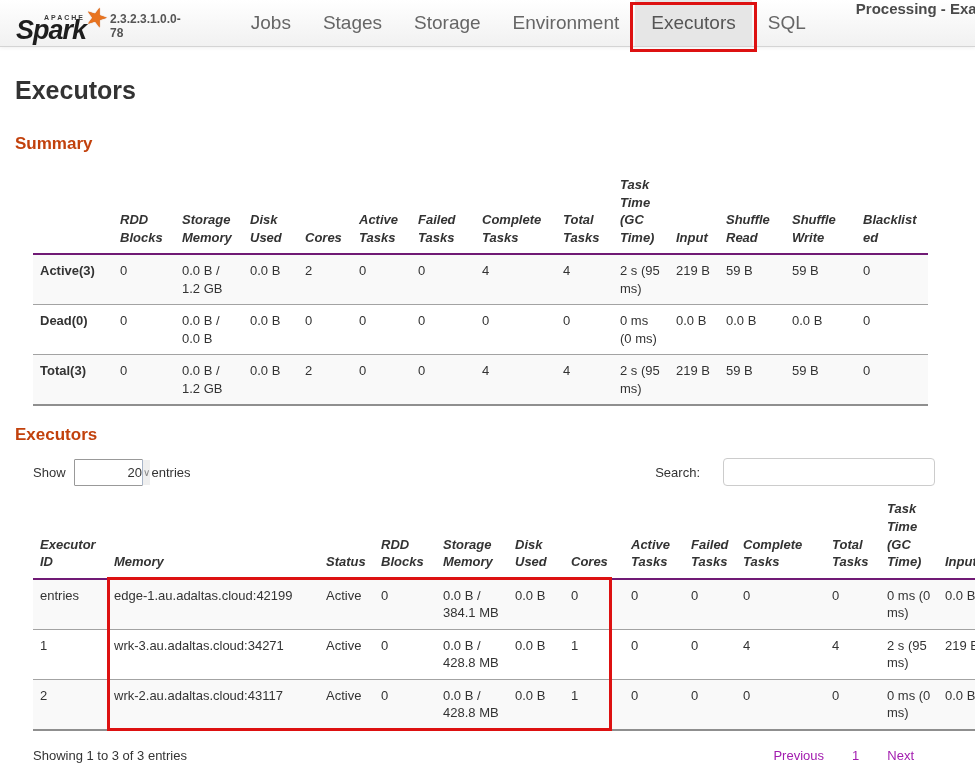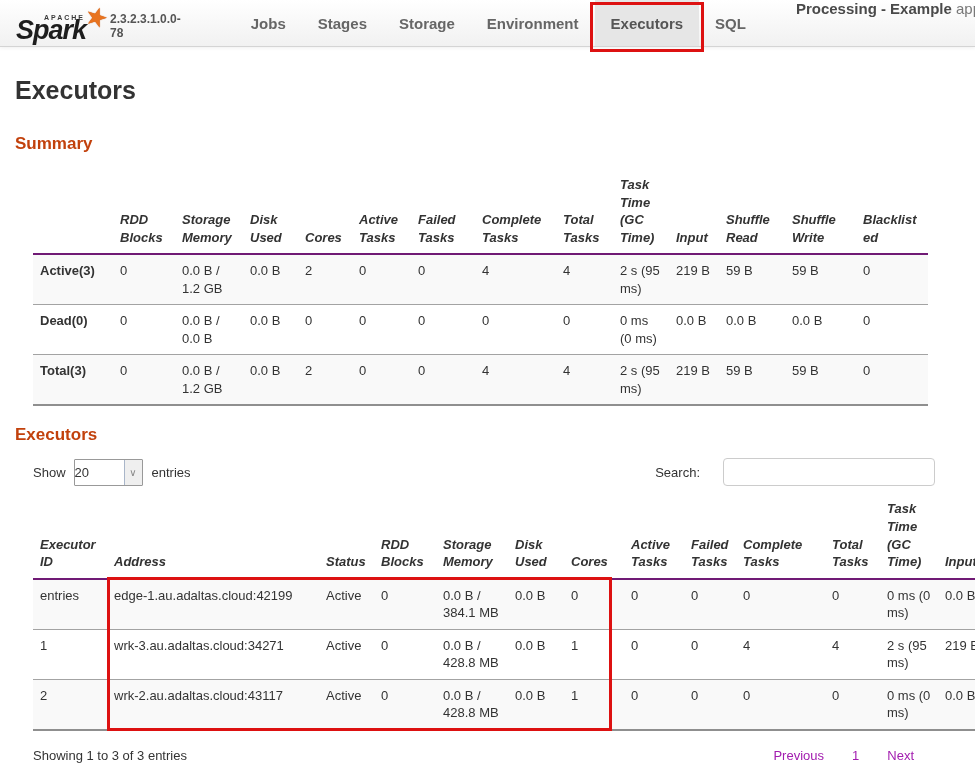--- a/index.html
+++ b/index.html
@@ -20,21 +20,21 @@
   .brand { display: flex; align-items: flex-end; }
   .logo { position: relative; padding: 4px 18px 2px 2px; cursor: pointer; }
   .logo-apache { position: absolute; top: 1px; left: 30px; font-size: 7px; font-weight: bold; letter-spacing: 2px; color: #3a3a3a; }
   .logo-spark { font-size: 27px; font-weight: bold; font-style: italic; letter-spacing: -1px; color: #1d1d1d; line-height: 1; }
   .logo-star { position: absolute; top: -9px; right: -4px; font-size: 26px; color: #e8731f; transform: rotate(18deg); line-height: 1; text-shadow: 0 0 1px #b44d0e; }
   .version { font-size: 12px; font-weight: bold; color: #555; margin: 0 0 6px 6px; }
 
   .nav { display: flex; align-items: stretch; height: 46px; margin-left: 46px; }
   .nav-item {
     display: flex; align-items: center; padding: 4px 16px;
-    color: #666; font-size: 15px; cursor: pointer; position: relative; font-weight: bold;
+    color: #666; font-size: 19px; cursor: pointer; position: relative;
   }
   .nav-item.active { background: #e6e6e6; color: #555; }
   .tab-highlight {
     position: absolute; left: -5px; right: -5px; top: 2px; bottom: -6px;
     border: 3px solid #dd1111; pointer-events: none; z-index: 6;
   }
   .app-title { margin-left: 26px; font-size: 15px; color: #787878; white-space: nowrap; }
   .app-title b { color: #4a4a4a; }
 
   
@@ -64,21 +64,21 @@
 
   
   .dt-controls { display: flex; justify-content: space-between; align-items: center; width: 902px; margin: 13px 0 0 18px; }
   .show-group { display: flex; align-items: center; }
   .show-label { margin-right: 8px; }
   .entries-label { margin-left: 9px; }
   .fake-select {
     width: 69px; height: 27px; border: 1px solid #999; border-radius: 1px;
     display: inline-flex; align-items: stretch; background: #fff; cursor: pointer;
   }
-  .fake-select .val { flex: 1; display: flex; align-items: center; color: #333; }
+  .fake-select .val { flex: 1; display: flex; align-items: center; padding-left: 10px; color: #333; margin-left: 43px; }
   .fake-select .arrow {
     width: 18px; background: #efefef; border-left: 1px solid #a9b6c9;
     display: flex; align-items: center; justify-content: center;
     color: #888; font-size: 10px;
   }
   .search-group { display: flex; align-items: center; gap: 16px; }
   .search-label { margin-right: 7px; }
   .search-input {
     width: 212px; height: 28px; border: 1px solid #ccc; border-radius: 4px;
     padding: 0 8px; font-size: 13px; font-family: "Liberation Sans", sans-serif; outline: none;
@@ -238,21 +238,21 @@
           <col style="width:60px">
         <col style="width:52px">
           <col style="width:89px">
           <col style="width:55px">
           <col style="width:58px">
         <col style="width:70px">
       </colgroup>
       <thead>
           <tr>
             <th>Executor ID</th>
-            <th>Address</th>
+            <th>Memory</th>
             <th>Status</th>
             <th>RDD Blocks</th>
             <th>Storage Memory</th>
             <th>Disk Used</th>
             <th>Cores</th>
             <th>Active Tasks</th>
             <th>Failed Tasks</th>
             <th>Complete Tasks</th>
             <th>Total Tasks</th>
             <th>Task Time (GC Time)</th>

